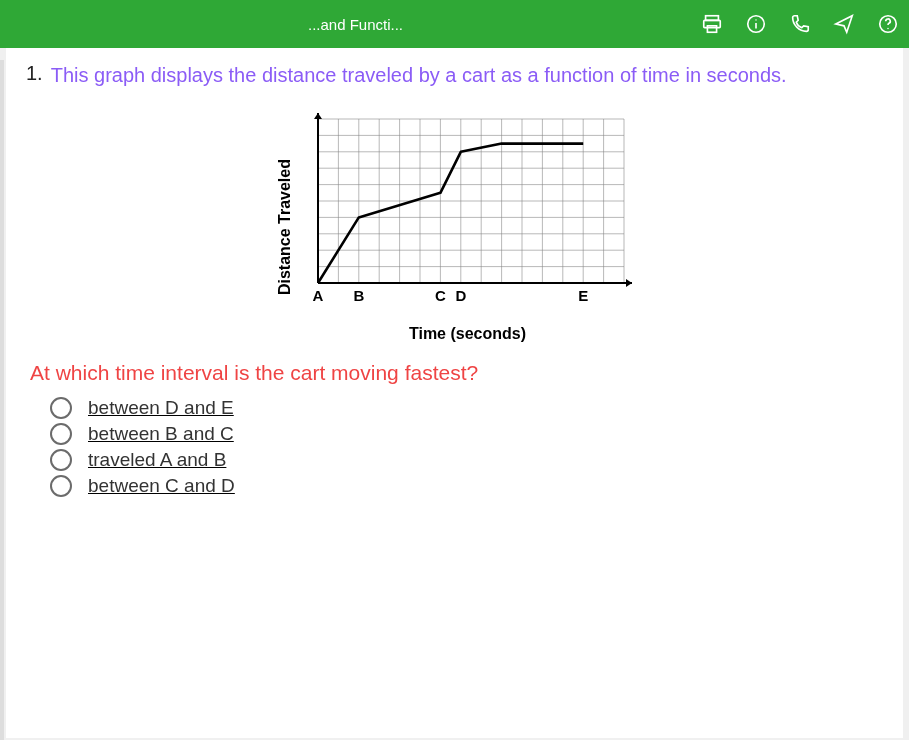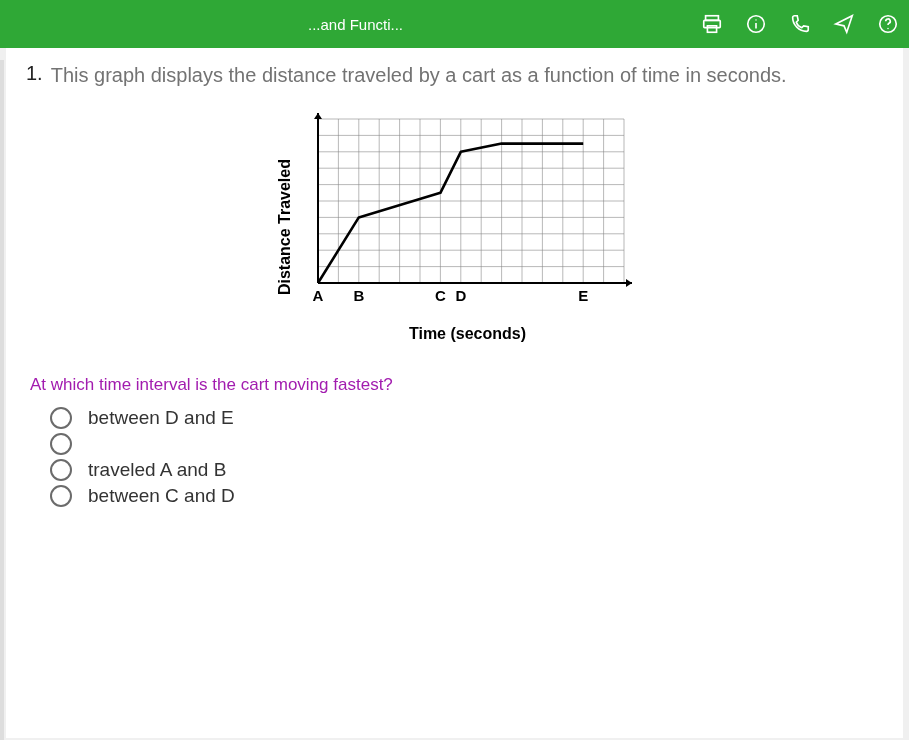--- a/index.html
+++ b/index.html
@@ -41,41 +41,41 @@
   }
   .content {
     background: #fff;
     margin: 0 6px;
     padding: 14px 20px 40px 20px;
     min-height: 690px;
     position: relative;
   }
   .question-row { display: flex; gap: 8px; }
   .q-number { font-size: 20px; color: #222; }
-  .q-text { font-size: 20px; color: #737373; line-height: 1.35; }
+  .q-text { font-size: 20px; color: #8b5cf6; line-height: 1.35; }
   .chart-wrap {
     display: flex;
     justify-content: center;
     margin: 22px 0 10px 0;
   }
   .chart-inner { display: flex; align-items: flex-start; }
   .ylabel {
     writing-mode: vertical-rl;
     transform: rotate(180deg);
     font-weight: 700;
     font-size: 16px;
     color: #000;
     padding: 0 4px;
     align-self: center;
   }
   .plot-col { display: flex; flex-direction: column; align-items: center; }
   .plot-svg { display: block; }
   .xlabel { font-weight: 700; font-size: 16px; color: #000; margin-top: 14px; }
-  .sub-question { font-size: 17px; color: #a21caf; margin: 32px 0 12px 4px; font-weight: 500; }
-  .options { display: flex; flex-direction: column; gap: 4px; margin-left: 24px; }
+  .sub-question { font-size: 21px; color: #ef4444; margin: 18px 0 12px 4px; font-weight: 500; }
+  .options { display: flex; flex-direction: column; gap: 4px; margin-left: 24px; text-decoration: underline; }
   .option {
     display: flex; align-items: center; gap: 16px;
     font-size: 19px; color: #333; cursor: pointer;
   }
   .radio {
     width: 22px; height: 22px; border: 2px solid #6b6b6b; border-radius: 50%;
     flex-shrink: 0;
   }
   .left-edge {
     position: absolute; left: 0; top: 60px; width: 4px; height: 680px; background: #ddd;
@@ -183,20 +183,21 @@
 
   <div class="sub-question">At which time interval is the cart moving fastest?</div>
 
   <div class="options" id="options">
       <div class="option">
         <div class="radio"></div>
         <div>between D and E</div>
       </div>
       <div class="option">
         <div class="radio"></div>
+        <div>between B and C</div>
       </div>
       <div class="option">
         <div class="radio"></div>
         <div>traveled A and B</div>
       </div>
       <div class="option">
         <div class="radio"></div>
         <div>between C and D</div>
       </div>
     </div>

